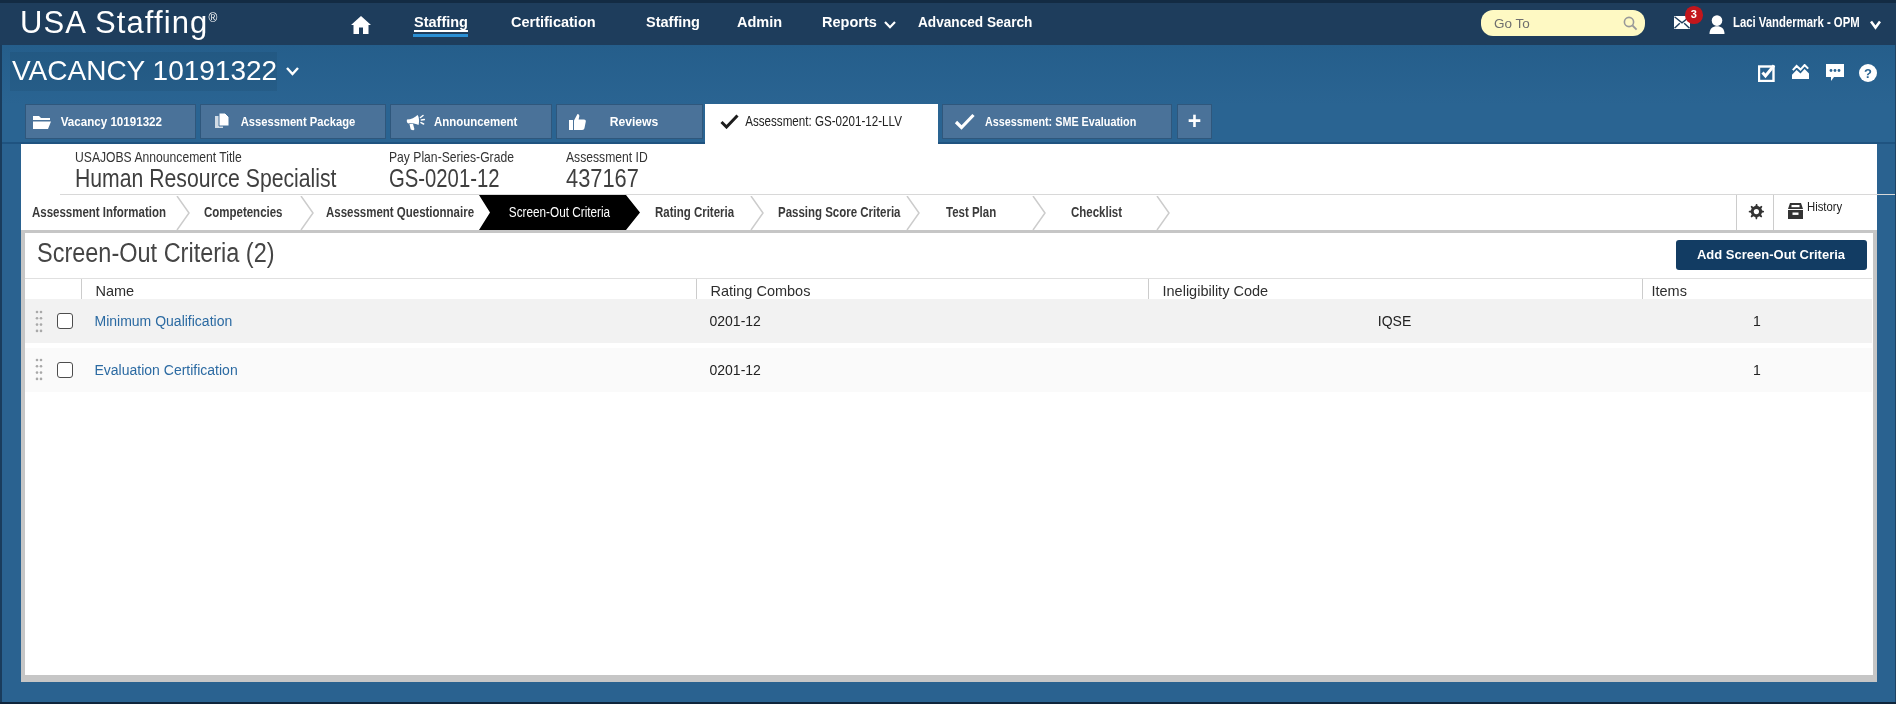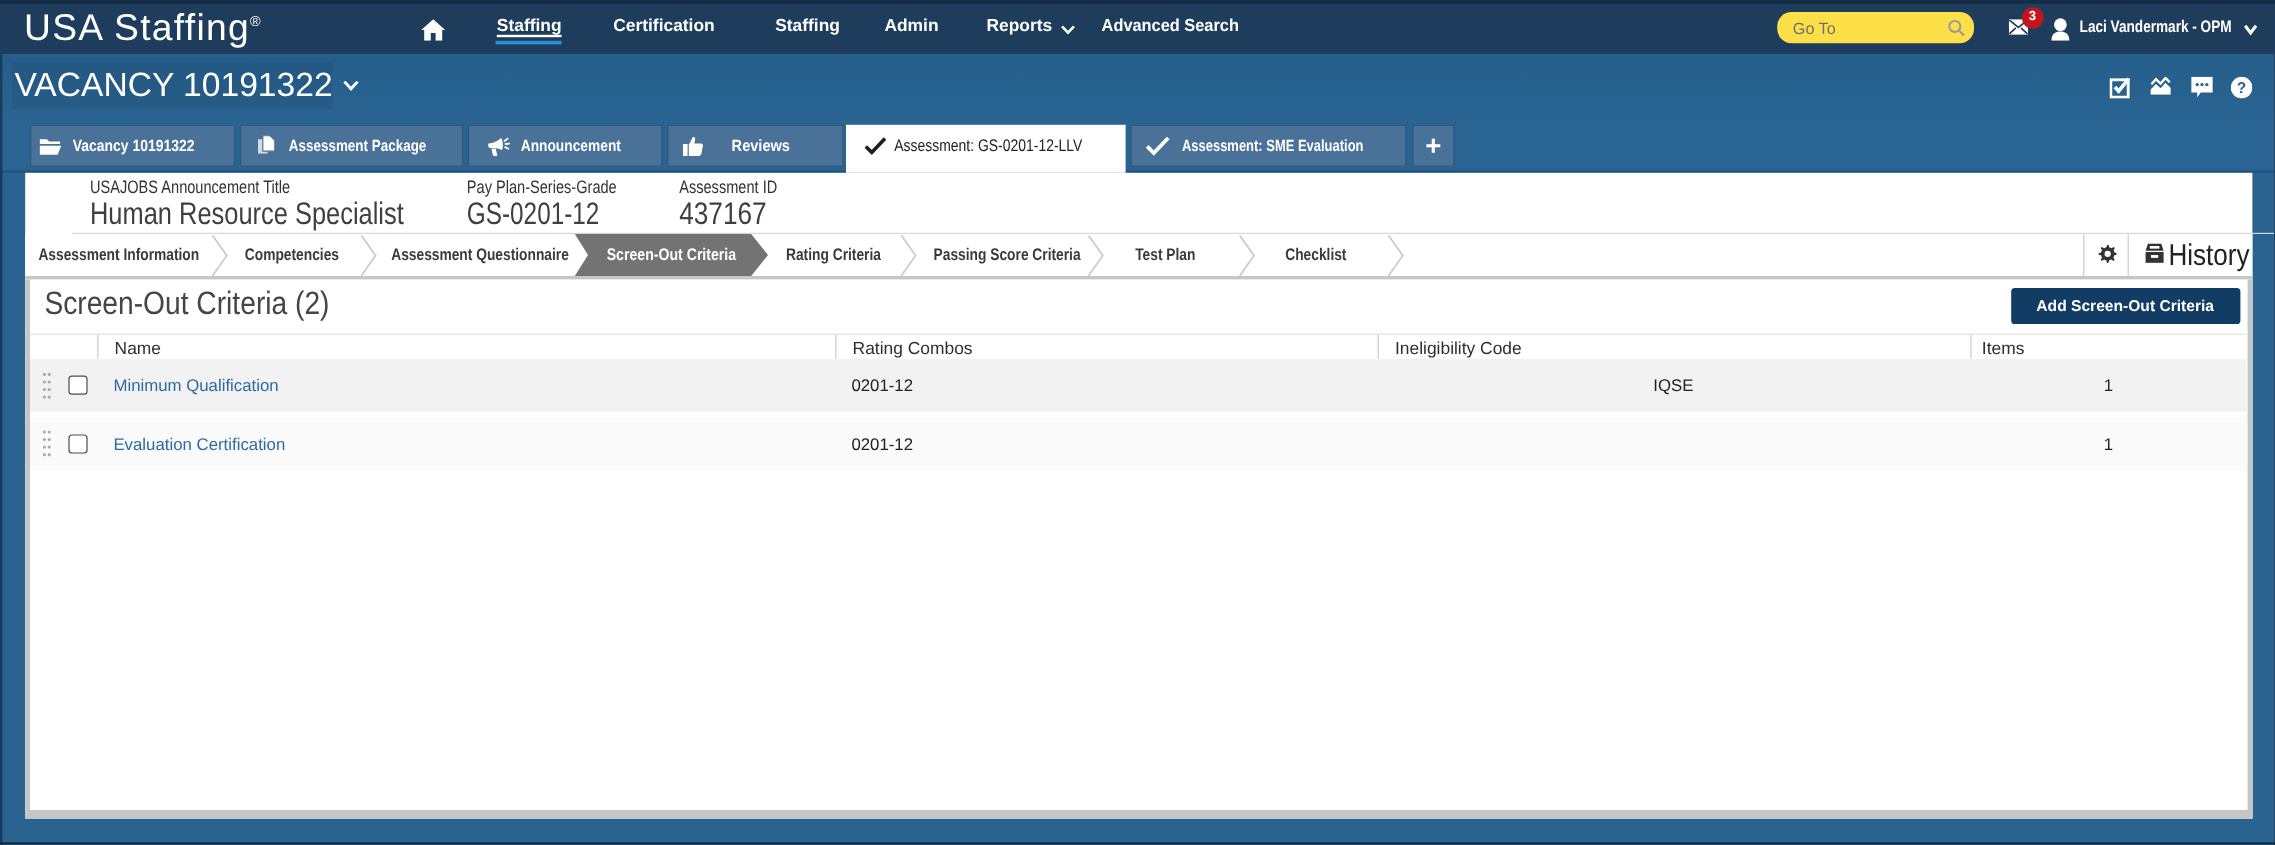--- a/index.html
+++ b/index.html
@@ -6,21 +6,21 @@
   html,body { width:1896px; height:704px; overflow:hidden; }
   body { font-family:"Liberation Sans", sans-serif; background:#2a6290; position:relative; }
   .abs { position:absolute; }
 
   
   #navbar { position:absolute; left:0; top:0; width:1896px; height:45px; background:#1e3d5c; border-top:3px solid #132b43; }
   #logo { position:absolute; left:20px; top:2px; color:#fff; font-size:31px; font-weight:400; letter-spacing:1.1px; }
   #logo sup { font-size:12px; letter-spacing:0; }
   .navitem { position:absolute; top:0; height:39px; line-height:39px; color:#fff; font-weight:bold; font-size:14.5px; }
   #staffing-underline { position:absolute; left:413px; top:31px; width:55px; height:3px; background:#2a8fd4; }
-  #goto { position:absolute; left:1481px; top:7px; width:164px; height:26px; background:#fde047; border-radius:12px; }
+  #goto { position:absolute; left:1481px; top:7px; width:164px; height:26px; background:#fef9c3; border-radius:12px; }
   #goto span { position:absolute; left:13px; top:6px; color:#6e6e6e; font-size:13.5px; }
   #goto svg { position:absolute; right:7px; top:6px; }
   #badge { position:absolute; left:1685px; top:3px; width:17.5px; height:17.5px; border-radius:50%; background:#c3161c; color:#fff; font-size:11px; font-weight:bold; text-align:center; line-height:17px; }
 
   
   #vacbar { position:absolute; left:0; top:45px; width:1896px; height:99px; background:linear-gradient(180deg,#255e8b 0%,#2a6492 60%,#2a6492 100%); }
   #vacsel { position:absolute; left:10px; top:7px; width:267px; height:39px; background:rgba(0,0,0,0.06); }
   #vactitle { position:absolute; left:12px; top:6px; height:40px; line-height:40px; color:#fff; font-size:28px; letter-spacing:0; }
   .vicon { position:absolute; top:19px; }
 
@@ -35,25 +35,25 @@
   
   #content { position:absolute; left:21px; top:143.5px; width:1856px; height:538.5px; background:#fff; }
   #annhdr { position:absolute; left:0; top:0; width:1856px; height:51.5px; border-bottom:1.5px solid #d8d8d8;margin-left:39px; }
   .hlabel { position:absolute; top:4px; font-size:15px; color:#333; transform:scaleX(0.81); transform-origin:left top; white-space:nowrap; }
   .hvalue { position:absolute; top:19px; font-size:26px; color:#3f3f3f; transform:scaleX(0.815); transform-origin:left top; }
 
   
   #subtabs { position:absolute; left:0; top:51.5px; width:1856px; height:38px; border-bottom:3px solid #c6c6c6; background:#fff;padding-left:24px; }
   .step { position:absolute; top:0; height:35px; line-height:35px; font-size:14px; font-weight:bold; color:#3a3a3a; transform:scaleX(0.82); transform-origin:left center; white-space:nowrap; }
   .chev { position:absolute; top:0.5px; }
-  #bluestep { position:absolute; left:458px; top:0; width:161px; height:35px; background:#737373;
-     clip-path:polygon(0 0, 147px 0, 100% 50%, 147px 100%, 0 100%, 11px 50%); color:#fff; font-weight:bold;
+  #bluestep { position:absolute; left:458px; top:0; width:161px; height:35px; background:#000000;
+     clip-path:polygon(0 0, 147px 0, 100% 50%, 147px 100%, 0 100%, 11px 50%); color:#fff; font-weight:normal;
      font-size:14px; text-align:center; line-height:35px; }
   #gearcell { position:absolute; left:1715px; top:0; width:37px; height:35px; border-left:1px solid #ccc; }
-  #histcell { position:absolute; left:1752px; top:0; width:104px; height:35px; border-left:1px solid #ccc; font-size:25px; color:#222; }
+  #histcell { position:absolute; left:1752px; top:0; width:104px; height:35px; border-left:1px solid #ccc; font-size:13px; color:#222; }
 
   
   #panel { position:absolute; left:0; top:89.5px; width:1856px; height:449px; background:#fff;
      border-left:4.5px solid #c6c6c6; border-right:4.5px solid #c6c6c6; border-bottom:7px solid #c6c6c6; }
   #gridhead { position:absolute; left:11.5px; top:4.5px; font-size:27px; color:#454545; transform:scaleX(0.87); transform-origin:left top; }
   #addbtn { position:absolute; left:1650.5px; top:7px; width:191px; height:30px; background:#123c63; border-radius:3px;
      color:#fff; font-weight:bold; font-size:13px; text-align:center; line-height:30px; }
   #thead { position:absolute; left:0; top:45px; width:1847px; height:25px; border-top:1px solid #e0e0e0; border-bottom:1px solid #ccc; }
   #thead .th { position:absolute; top:0; height:25px; line-height:25px; font-size:14.5px; color:#2e2e2e; border-left:1px solid #ccc; padding-left:14px; }
   .row { position:absolute; left:0; width:1847px; height:44px; }

